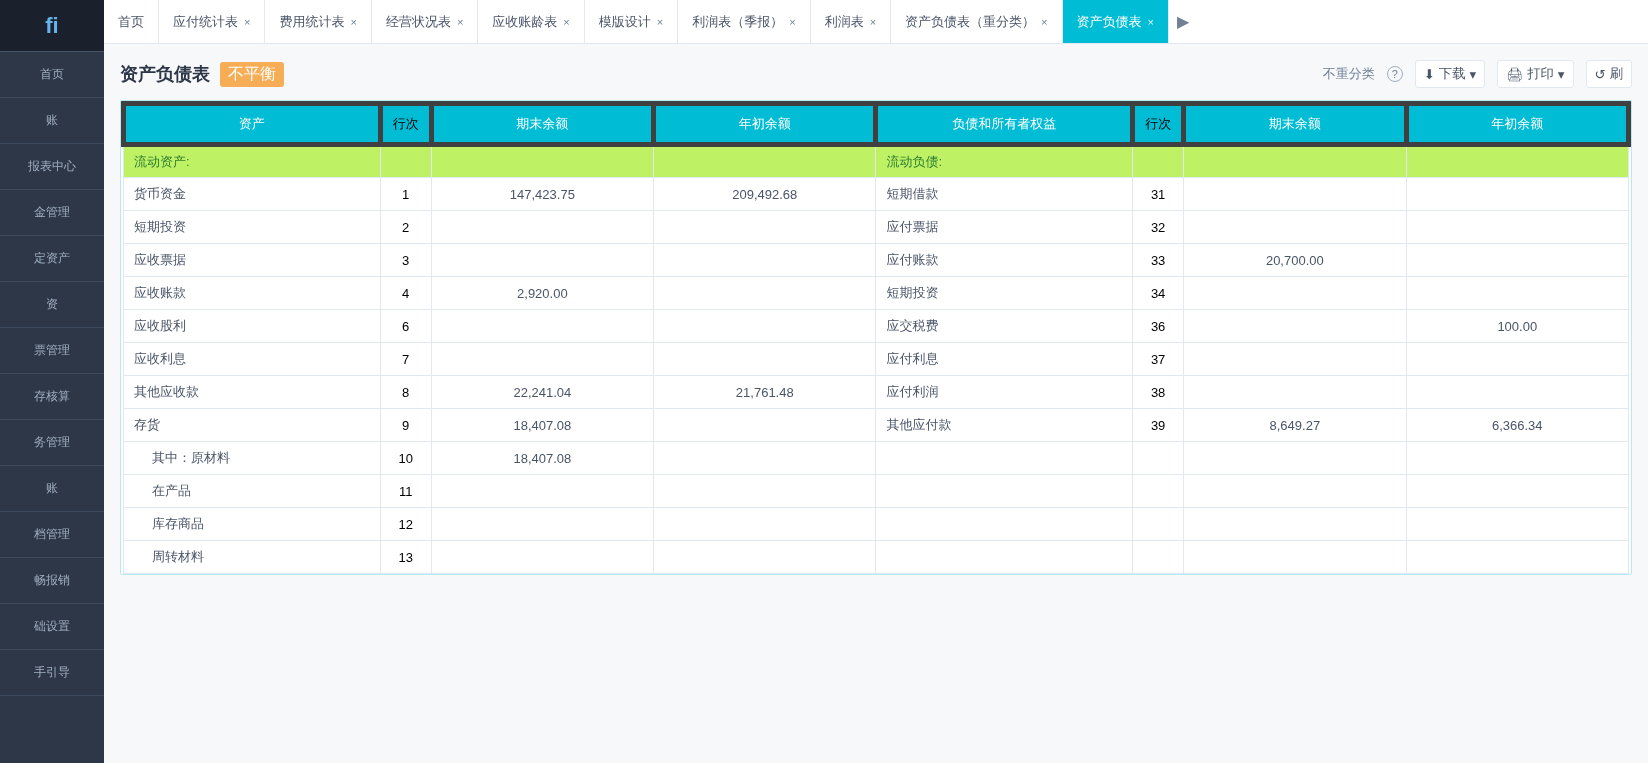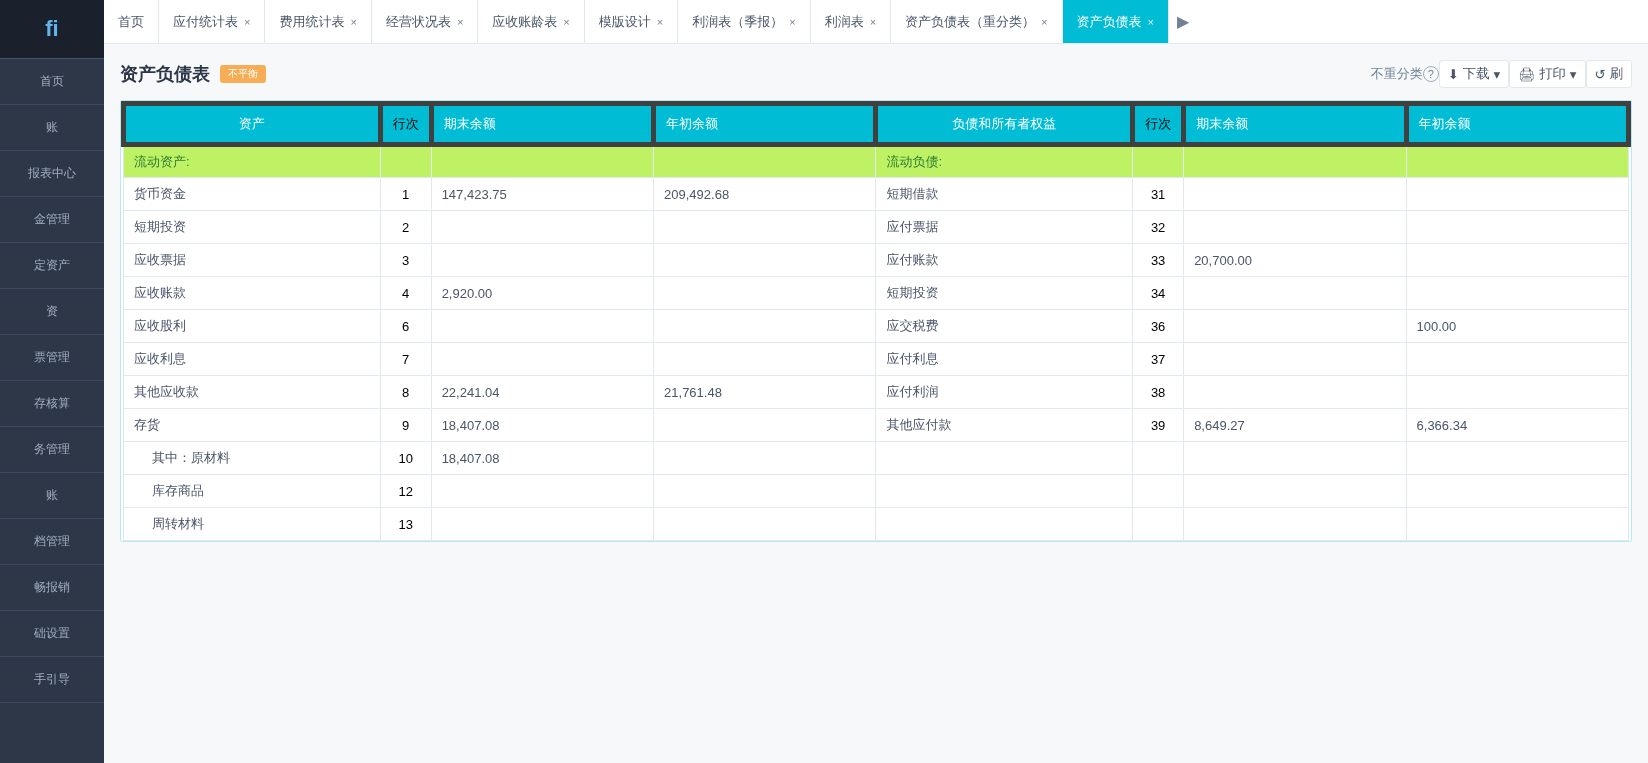--- a/index.html
+++ b/index.html
@@ -10,21 +10,21 @@
       width: 104px;
       background: #2d3748;
       color: #a0aec0;
       flex-shrink: 0;
       display: flex;
       flex-direction: column;
       height: 100%;
       overflow-y: auto;
     }
     .sidebar-logo {
-      height: 59px;
+      height: 52px;
       background: #1a202c;
       display: flex;
       align-items: center;
       justify-content: center;
       color: #63b3ed;
       font-size: 22px;
       font-weight: bold;
       border-bottom: 1px solid #4a5568;
     }
     .sidebar-item {
@@ -109,26 +109,26 @@
     .page-title {
       font-size: 18px;
       font-weight: bold;
       color: #2d3748;
     }
     .badge-unbalanced {
       background: #f6ad55;
       color: #fff;
       padding: 2px 8px;
       border-radius: 3px;
-      font-size: 10px;
+      font-size: 16px;
     }
     .toolbar-right {
       display: flex;
       align-items: center;
-      gap: 0;
+      gap: 12px;
       color: #4a5568;
       font-size: 13px;
     }
     .toolbar-btn {
       display: flex;
       align-items: center;
       gap: 4px;
       cursor: pointer;
       padding: 4px 8px;
       border-radius: 3px;
@@ -178,21 +178,21 @@
       white-space: nowrap;
     }
     tbody tr.section-row td {
       background: #bef264;
       color: #2e7d32;
       font-size: 13px;
       padding: 6px 10px;
     }
     .col-name { min-width: 150px; }
     .col-row-num { width: 50px; text-align: center; color: #000000; }
-    .col-amount { min-width: 130px; text-align: left; }
+    .col-amount { min-width: 130px; text-align: center; }
     .indent { padding-left: 28px !important; }
   </style>
 </head>
 <body>
 
 <div class="sidebar">
   <div class="sidebar-logo">
     <span>fi</span>
   </div>
   <div class="sidebar-item"><span>首页</span></div>
@@ -392,20 +392,30 @@
       <td class="col-name indent">其中：原材料</td>
       <td class="col-row-num">10</td>
       <td class="col-amount">18,407.08</td>
       <td class="col-amount"></td>
       <td class="col-name"></td>
       <td class="col-row-num"></td>
       <td class="col-amount"></td>
       <td class="col-amount"></td>
     </tr>
             <tr>
+      <td class="col-name indent">在产品</td>
+      <td class="col-row-num">11</td>
+      <td class="col-amount"></td>
+      <td class="col-amount"></td>
+      <td class="col-name"></td>
+      <td class="col-row-num"></td>
+      <td class="col-amount"></td>
+      <td class="col-amount"></td>
+    </tr>
+            <tr>
       <td class="col-name indent">库存商品</td>
       <td class="col-row-num">12</td>
       <td class="col-amount"></td>
       <td class="col-amount"></td>
       <td class="col-name"></td>
       <td class="col-row-num"></td>
       <td class="col-amount"></td>
       <td class="col-amount"></td>
     </tr>
             <tr>

